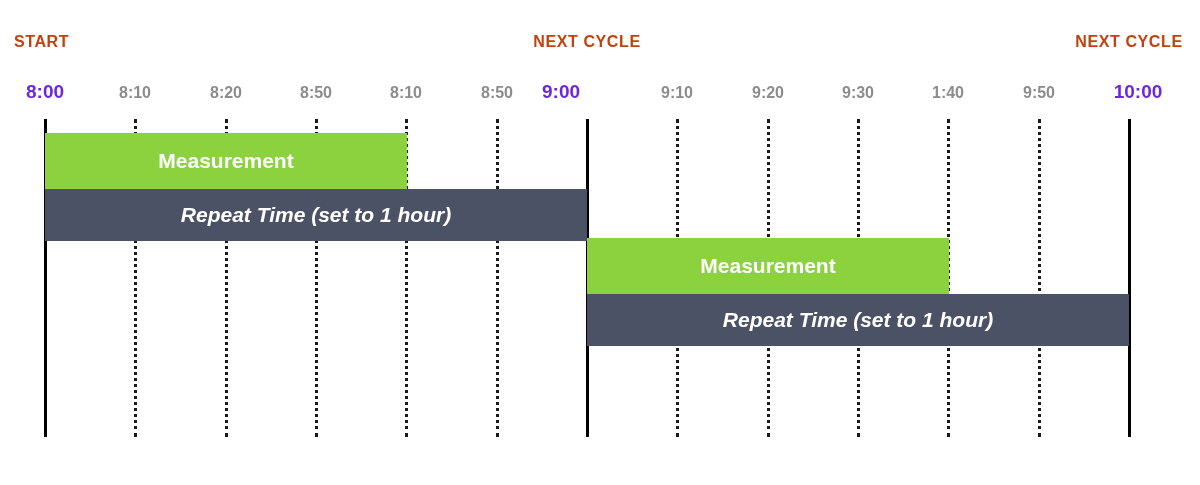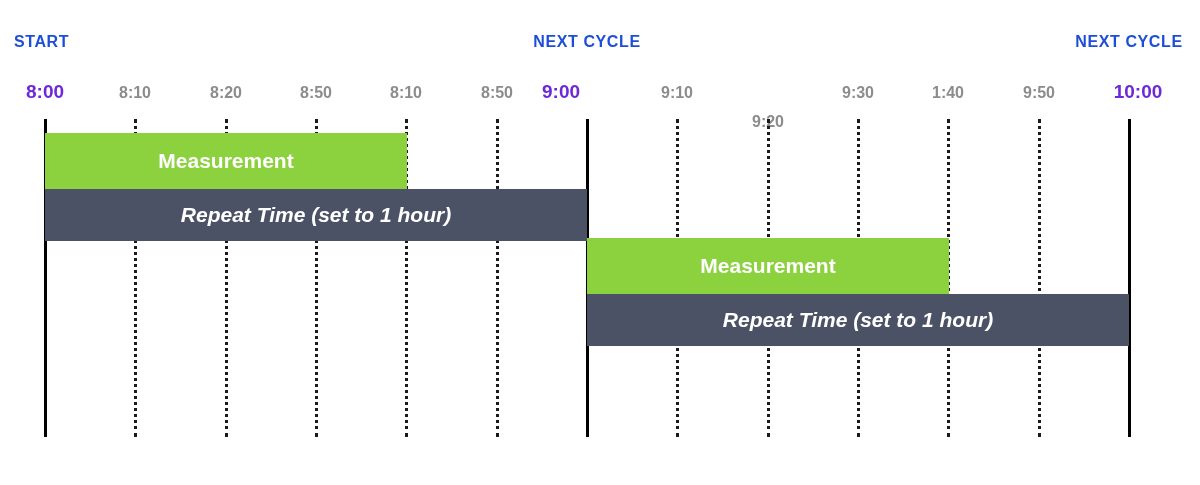--- a/index.html
+++ b/index.html
@@ -18,21 +18,21 @@
     overflow: hidden;
   }
 
   
   .cycle-label {
     position: absolute;
     top: 33px;
     font-size: 16px;
     font-weight: bold;
     letter-spacing: 0.6px;
-    color: #1d4ed8;
+    color: #c2410c;
     white-space: nowrap;
   }
   .cycle-label.left  { transform: none; }
   .cycle-label.center{ transform: translateX(-50%); }
 
   
   .tick-label {
     position: absolute;
     top: 84px;
     font-size: 16px;
@@ -90,21 +90,21 @@
     </div>
   <div id="tick-labels">
       <div class="tick-label major" style="left: 45px;">8:00</div>
       <div class="tick-label" style="left: 135px;">8:10</div>
       <div class="tick-label" style="left: 226px;">8:20</div>
       <div class="tick-label" style="left: 316px;">8:50</div>
       <div class="tick-label" style="left: 406px;">8:10</div>
       <div class="tick-label" style="left: 497px;">8:50</div>
       <div class="tick-label major" style="left: 561px;">9:00</div>
       <div class="tick-label" style="left: 677px;">9:10</div>
-      <div class="tick-label" style="left: 768px; margin-top: 29px;">9:20</div>
+      <div class="tick-label" style="left: 768px;">9:20</div>
       <div class="tick-label" style="left: 858px;">9:30</div>
       <div class="tick-label" style="left: 948px;">1:40</div>
       <div class="tick-label" style="left: 1039px;">9:50</div>
       <div class="tick-label major" style="left: 1138px;">10:00</div>
     </div>
   <div id="grid-lines">
       <div class="vline solid" style="left: 44px;"></div>
       <div class="vline dotted" style="left: 134px;"></div>
       <div class="vline dotted" style="left: 225px;"></div>
       <div class="vline dotted" style="left: 315px;"></div>

